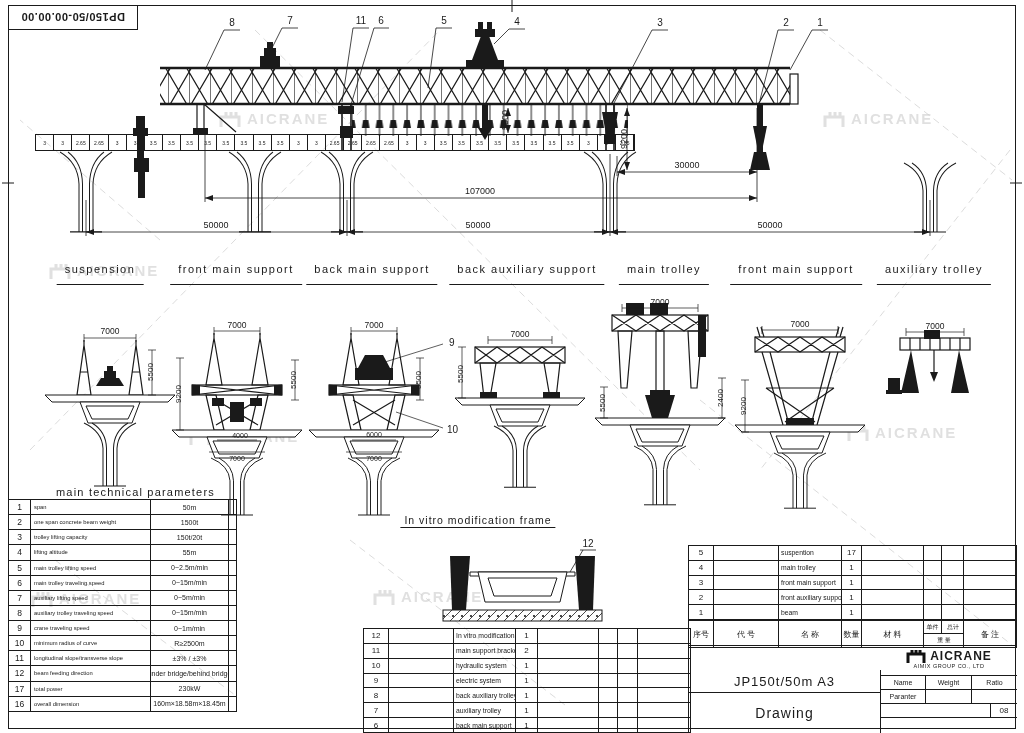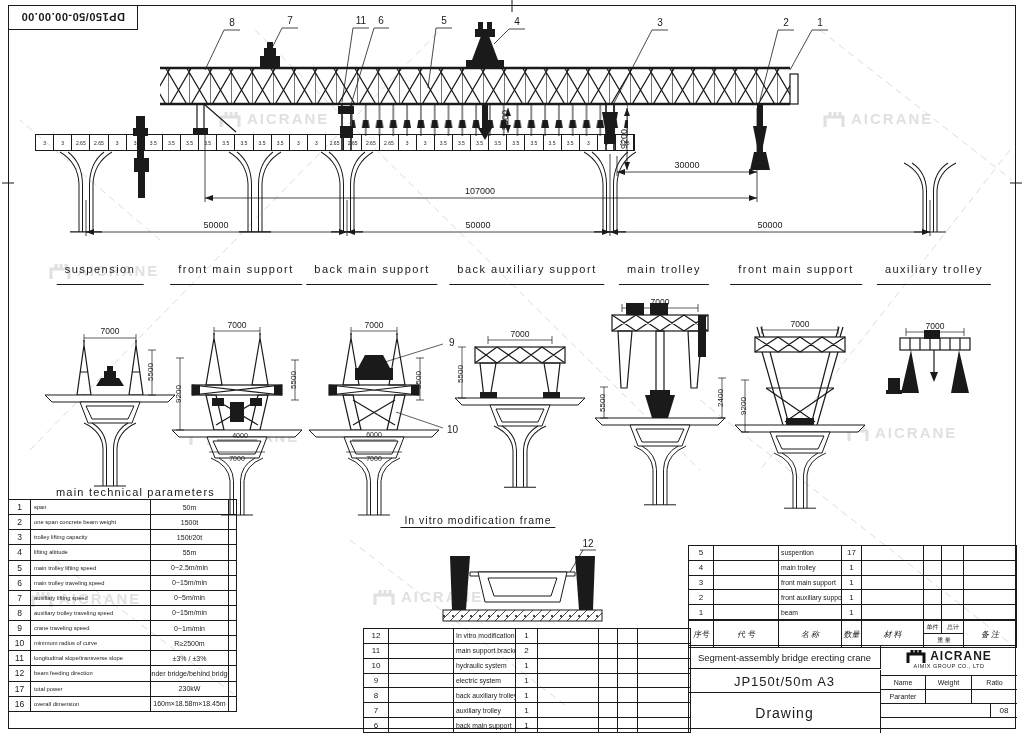--- a/index.html
+++ b/index.html
@@ -27,21 +27,21 @@
   .params .grow{grid-template-columns:22px 120px 78px 8px;height:15.13px;}
   .params .cell{font-size:7px;}
   .params .cell.num{font-size:8.5px;}
   .params .cell.pname{font-size:5.8px;padding-left:3px;}
   .bom .grow{grid-template-columns:25px 65px 62px 22px 61px 19px 20px 53px;}
   .bomr .grow{grid-template-columns:25px 65px 63px 20px 62px 18px 22px 53px;}
   .bom .cell,.bomr .cell{font-size:8px;}
   .bom .cell.bname,.bomr .cell.bname{font-size:6.8px;justify-content:flex-start;padding-left:2px;}
   .hdr{display:grid;grid-template-columns:25px 65px 63px 20px 62px 40px 53px;height:26px;
        border-top:1.2px solid #1a1a1a;}
-  .hdr .cell{font-size:8px;font-style:italic;}
+  .hdr .cell{font-size:8px;}
   .wcell{display:grid;grid-template-rows:13px 13px;grid-template-columns:18px 22px;
          border-right:1px solid #1a1a1a;border-bottom:1px solid #1a1a1a;}
   .wcell div{font-size:6px;display:flex;align-items:center;justify-content:center;
          border-right:1px solid #1a1a1a;border-bottom:1px solid #1a1a1a;overflow:hidden;}
   .wcell div:nth-child(2){border-right:none;}
   .wcell div:nth-child(3){grid-column:1/3;border-right:none;border-bottom:none;}
   
   .tb{position:absolute;left:688px;top:645px;width:328px;height:87px;z-index:3;
       border-top:1.2px solid #1a1a1a;border-left:1.2px solid #1a1a1a;font-size:9px;}
   .tb .abs{position:absolute;box-sizing:border-box;}
@@ -739,21 +739,20 @@
       <div class="wcell">
         <div>单件</div>
         <div>总计</div>
         <div>重 量</div>
       </div>
       <div class="cell c-center">备 注</div>
     </div>
   </div>
 
   <div class="tb">
-    <div class="abs flexc bb br" style="left:0;top:0;width:192px;height:23px;font-size:9.5px">Segment-assembly bridge erecting crane</div>
     <div class="abs flexc bb br" style="left:0;top:24px;width:192px;height:23px;font-size:13px;letter-spacing:1px">JP150t/50m A3</div>
     <div class="abs flexc" style="left:0;top:47px;width:192px;height:40px;font-size:14px;letter-spacing:1px;border-right:1px solid #1a1a1a">Drawing</div>
     <div class="abs bb" style="left:192px;top:0;width:136px;height:30px;text-align:center">
       <div style="display:flex;align-items:center;justify-content:center;gap:4px;margin-top:3px">
         <svg width="20" height="14" style="position:static">
             <path d="M2,14 V5 H18 V14 M6,5 V1 M10,5 V1 M14,5 V1" stroke="#111" stroke-width="3" fill="none"></path>
           </svg>
         <b style="font-size:12px;letter-spacing:1px">AICRANE</b>
       </div>
       <div style="font-size:5.5px;letter-spacing:.5px">AIMIX GROUP CO., LTD</div>

